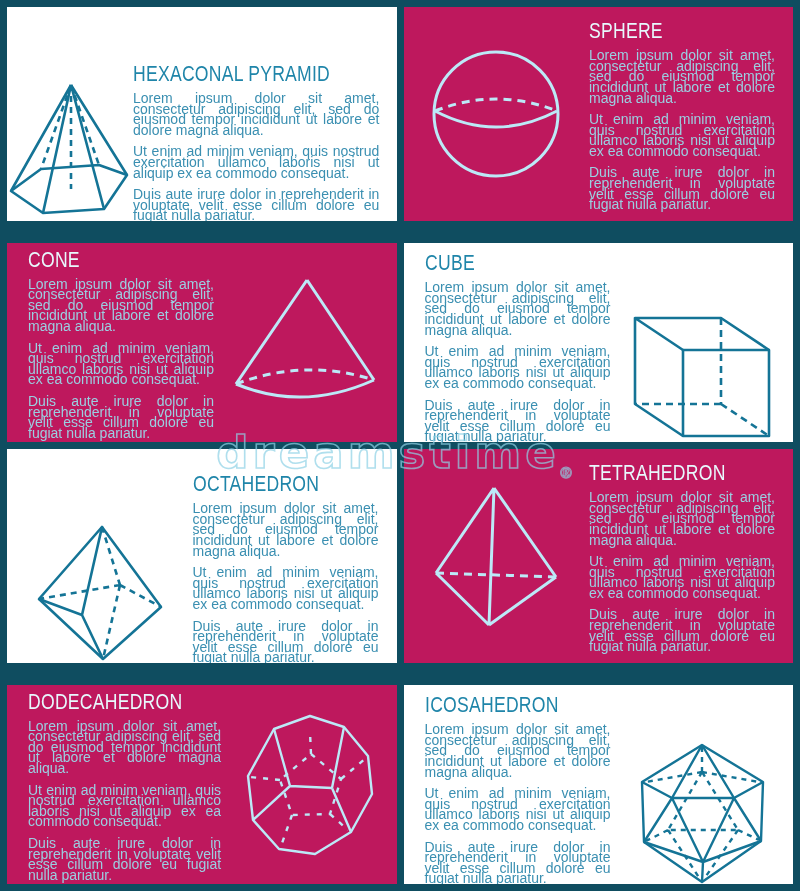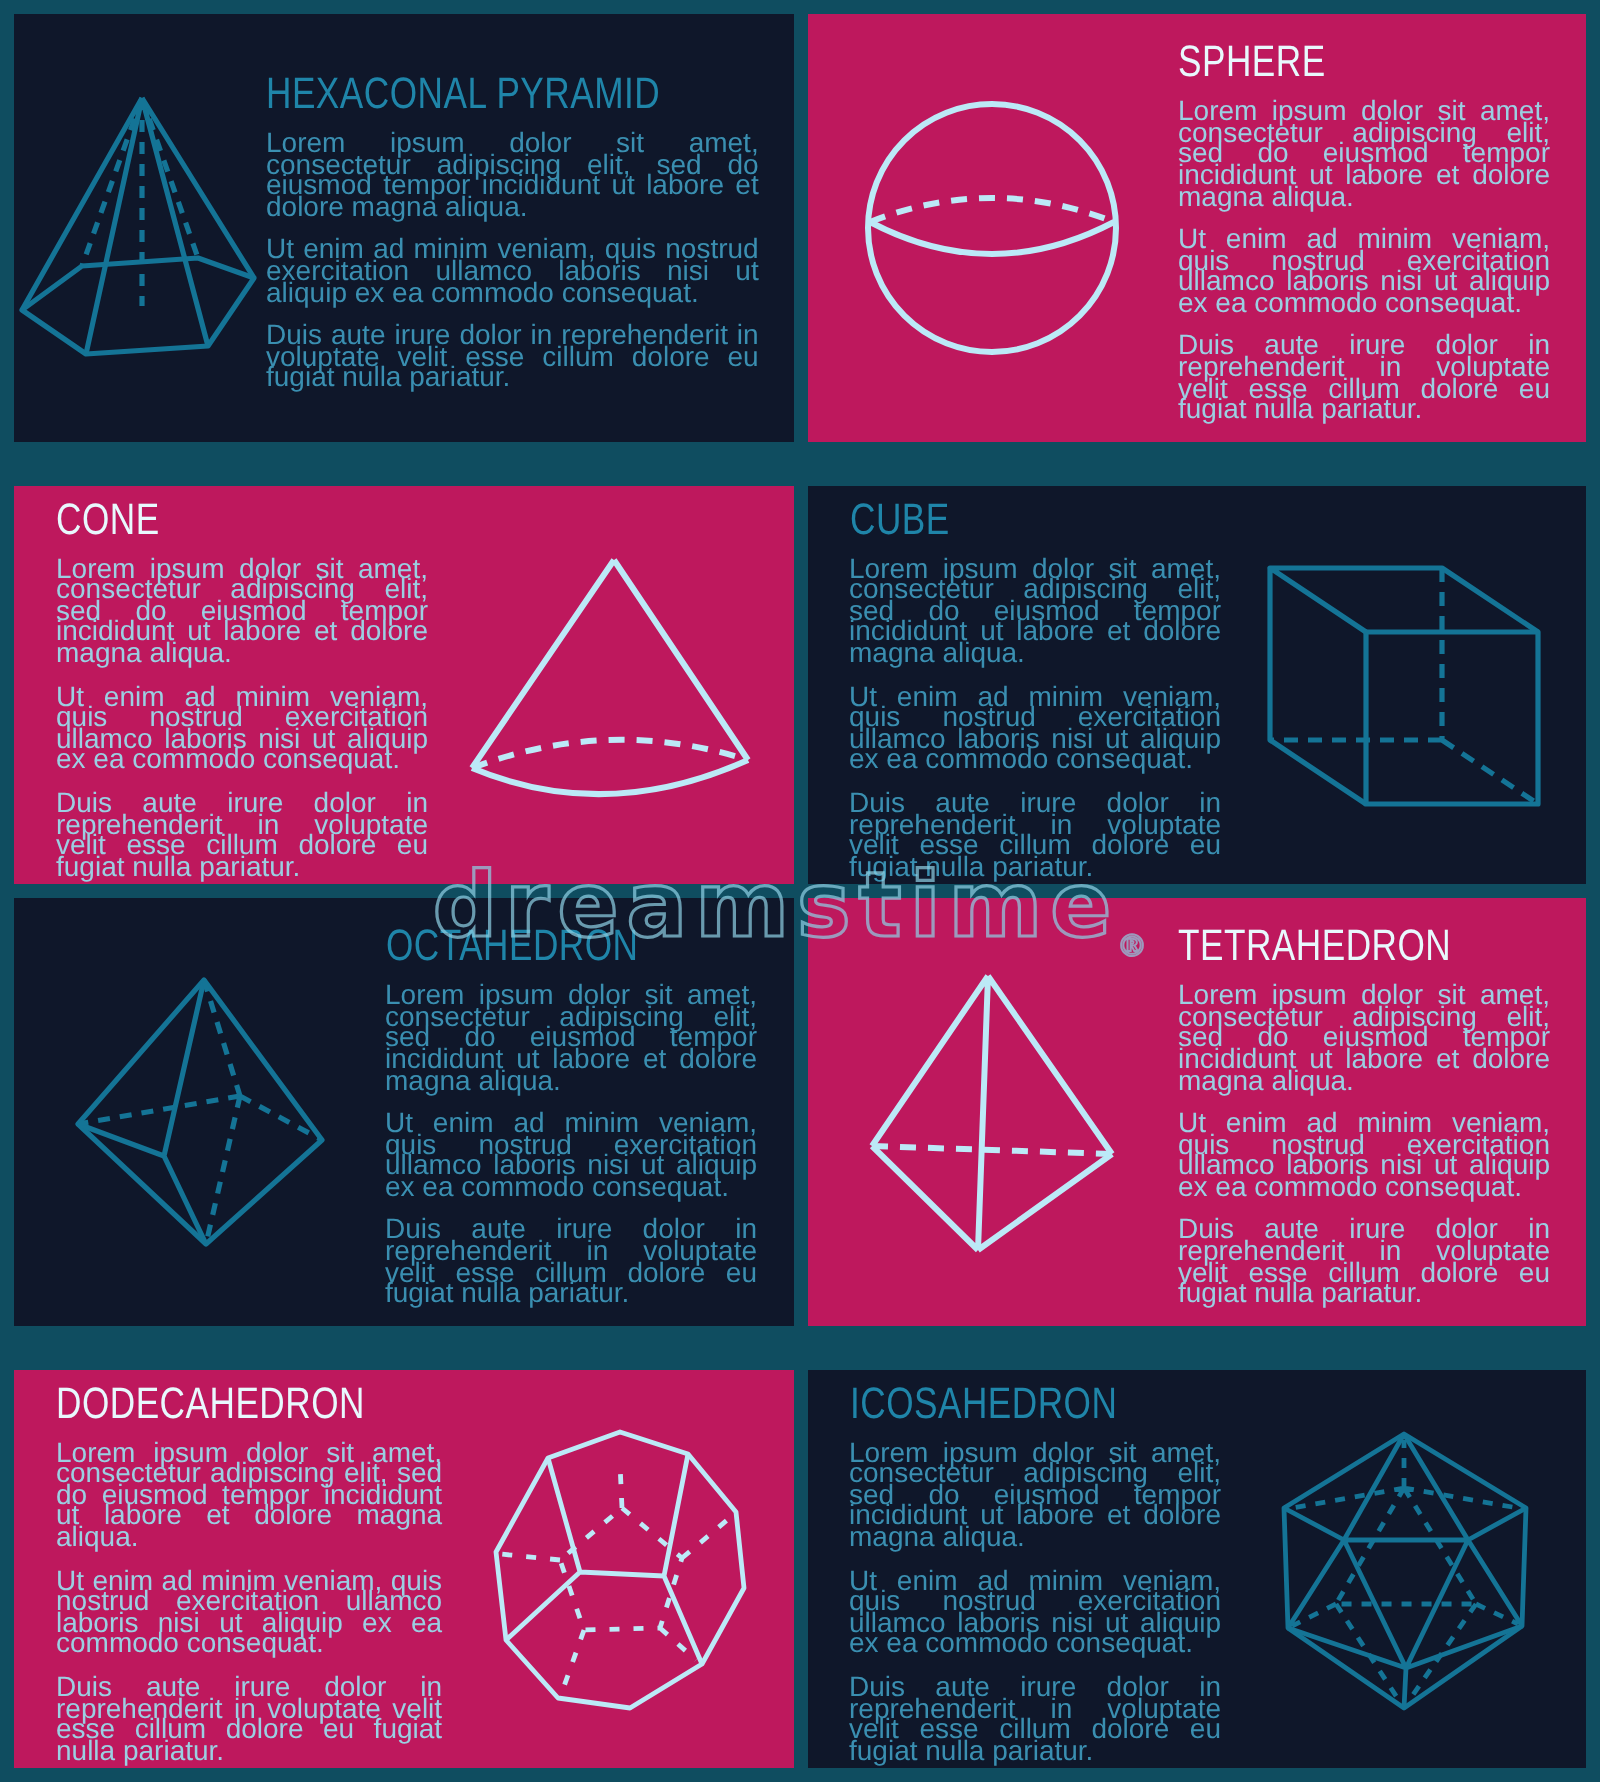--- a/index.html
+++ b/index.html
@@ -10,21 +10,21 @@
     background:#0f4d60;
     display:grid;
     grid-template-columns:1fr 1fr;
     grid-template-rows:repeat(4,1fr);
     gap:7px;
     padding:7px;
     font-family:"Liberation Sans", sans-serif;
     overflow:hidden;
   }
   .panel{display:flex;align-items:stretch;overflow:hidden;}
-  .panel.light{background:#0f172a;}
+  .panel.light{background:#ffffff;align-items:flex-end;}
   .panel.dark{background:#be185d;}
   .panel.shape-right{flex-direction:row-reverse;margin-top:15px;}
 
   .shape-area{flex:1;display:flex;align-items:center;justify-content:center;}
   .light .shape-area{color:#147496;}
   .dark  .shape-area{color:#bce9f7;}
 
   .text-area{
     flex:0 0 204px;
     box-sizing:border-box;

